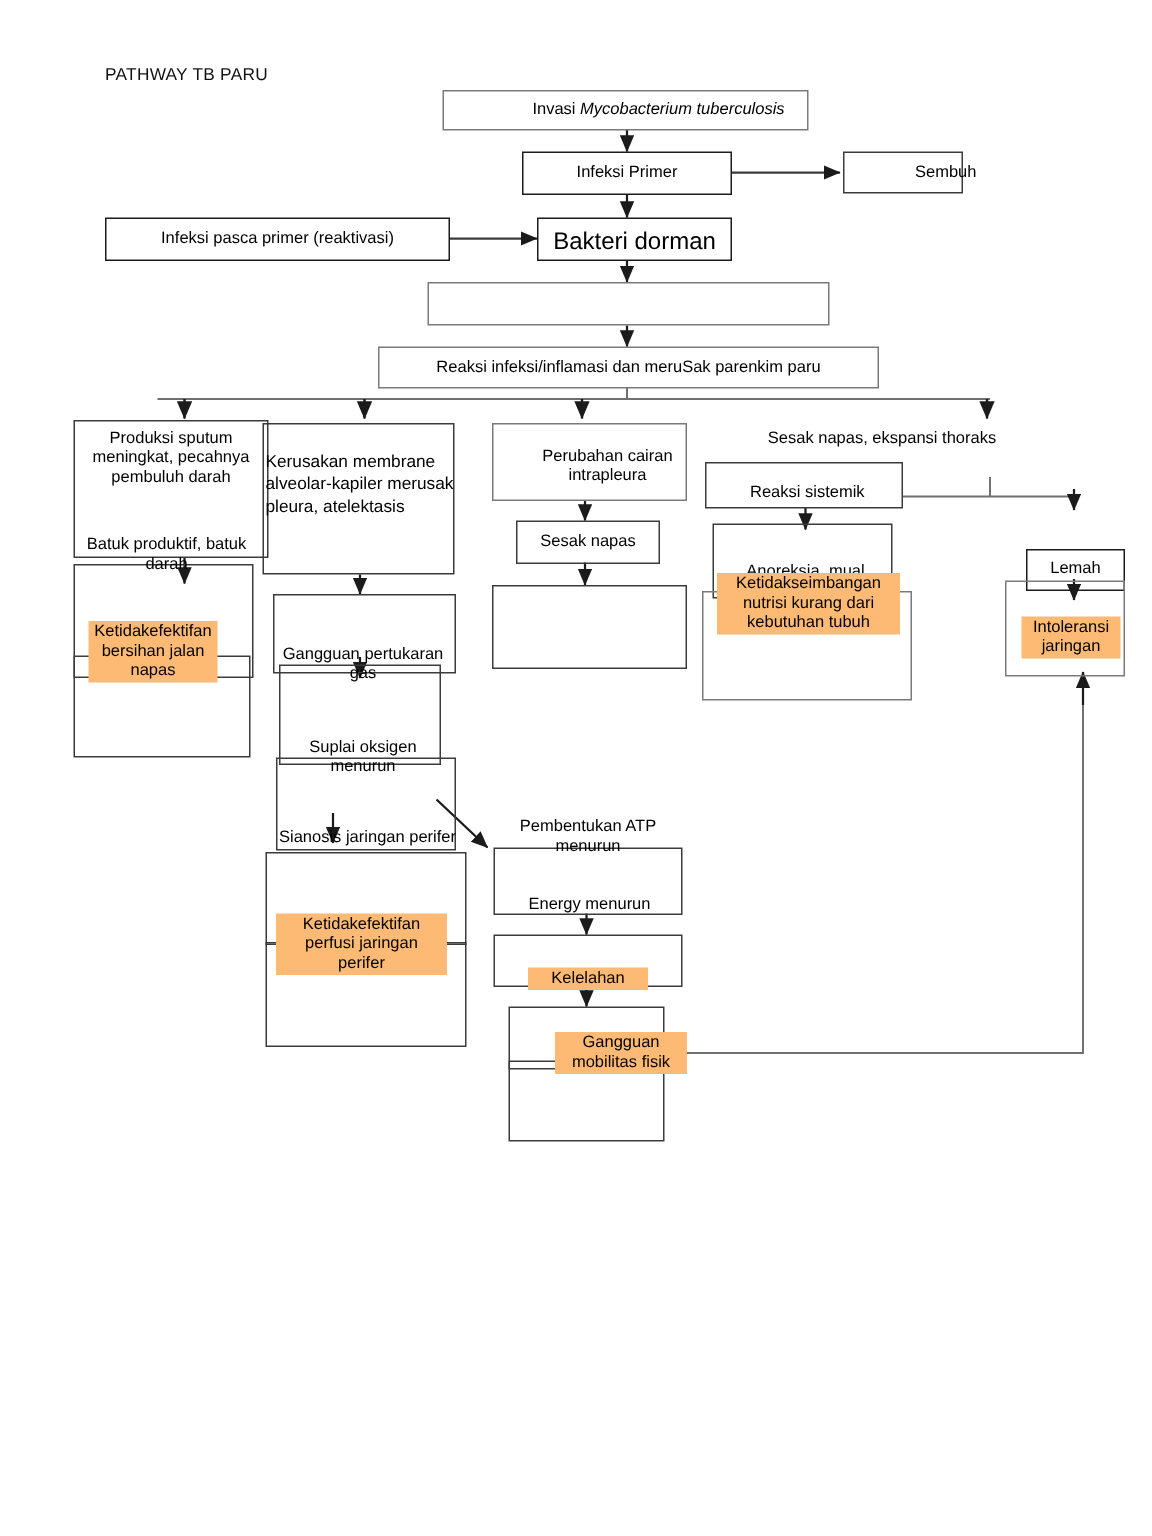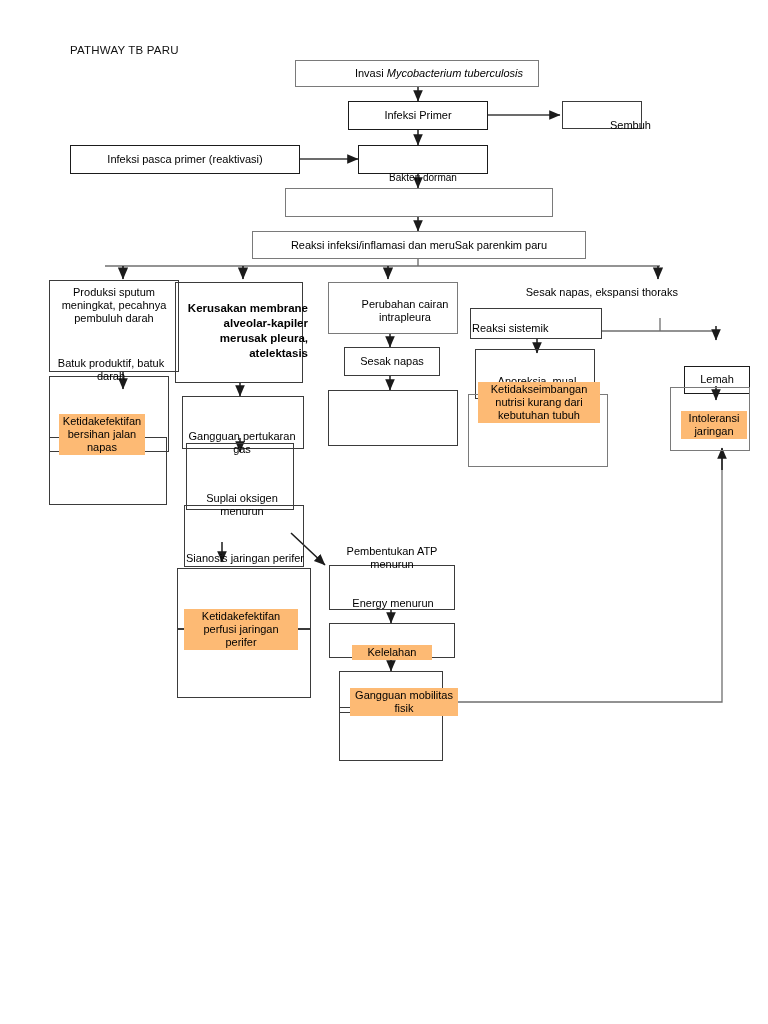--- a/index.html
+++ b/index.html
@@ -141,44 +141,44 @@
 
   <div class="title" style="left:70px; top:44px;">PATHWAY TB PARU</div>
 
   <div class="node gray" style="left:295px; top:60px; width:244px; height:27px;"></div>
   <div class="lbl" style="left:295px; top:67px; width:244px;padding-left:44px;">Invasi <span class="ital">Mycobacterium tuberculosis</span></div>
 
   <div class="node thick" style="left:348px; top:101px; width:140px; height:29px;"></div>
   <div class="lbl" style="left:348px; top:109px; width:140px;">Infeksi Primer</div>
 
   <div class="node" style="left:562px; top:101px; width:80px; height:28px;"></div>
-  <div class="lbl" style="left:562px; top:119px; width:80px;padding-left:48px;">Sembuh</div>
+  <div class="lbl" style="left:562px; top:109px; width:80px;padding-left:48px;">Sembuh</div>
 
   <div class="node thick" style="left:70px; top:145px; width:230px; height:29px;"></div>
   <div class="lbl" style="left:70px; top:153px; width:230px;">Infeksi pasca primer (reaktivasi)</div>
 
   <div class="node thick" style="left:358px; top:145px; width:130px; height:29px;"></div>
-  <div class="lbl" style="left:358px; top:153px; width:130px; font-size:10px;margin-top:19px;">Bakteri dorman</div>
+  <div class="lbl" style="left:358px; top:153px; width:130px; font-size:16px;">Bakteri dorman</div>
 
   <div class="node gray" style="left:285px; top:188px; width:268px; height:29px;"></div>
 
   <div class="node gray" style="left:252px; top:231px; width:334px; height:28px;"></div>
   <div class="lbl" style="left:252px; top:239px; width:334px;">Reaksi infeksi/inflamasi dan meruSak parenkim paru</div>
 
   <div class="node" style="left:49px; top:280px; width:130px; height:92px;"></div>
   <div class="lbl" style="left:52px; top:286px; width:124px;">Produksi sputum meningkat, pecahnya pembuluh darah</div>
 
   <div class="node" style="left:49px; top:376px; width:120px; height:76px;"></div>
   <div class="lbl" style="left:52px; top:357px; width:118px;">Batuk produktif, batuk darah</div>
 
   <div class="node" style="left:49px; top:437px; width:118px; height:68px;"></div>
   <div class="lbl hl" style="left:59px; top:414px; width:86px;">Ketidakefektifan bersihan jalan napas</div>
 
   <div class="node" style="left:175px; top:282px; width:128px; height:101px;"></div>
-  <div class="lbl" style="left:177px; top:301px; width:131px; text-align:right; font-size:11.5px; line-height:1.3;font-weight:bold;">Kerusakan membrane alveolar-kapiler merusak pleura, atelektasis</div>
+  <div class="lbl" style="left:177px; top:301px; width:131px; text-align:left; font-size:11.5px; line-height:1.3;">Kerusakan membrane alveolar-kapiler merusak pleura, atelektasis</div>
 
   <div class="node" style="left:182px; top:396px; width:122px; height:53px;"></div>
   <div class="lbl" style="left:186px; top:430px; width:112px;">Gangguan pertukaran gas</div>
 
   <div class="node" style="left:186px; top:443px; width:108px; height:67px;"></div>
   <div class="lbl" style="left:190px; top:492px; width:104px;">Suplai oksigen menurun</div>
 
   <div class="node" style="left:184px; top:505px; width:120px; height:62px;"></div>
   <div class="lbl" style="left:186px; top:552px; width:118px;">Sianosis jaringan perifer</div>
 
@@ -188,24 +188,24 @@
   <div class="node" style="left:177px; top:628px; width:134px; height:70px;"></div>
 
   <div class="node gray" style="left:328px; top:282px; width:130px; height:52px;"></div>
   <div class="lbl" style="left:330px; top:298px; width:126px;padding-left:24px;">Perubahan cairan intrapleura</div>
 
   <div class="node" style="left:344px; top:347px; width:96px; height:29px;"></div>
   <div class="lbl" style="left:344px; top:355px; width:96px;">Sesak napas</div>
 
   <div class="node" style="left:328px; top:390px; width:130px; height:56px;"></div>
 
-  <div class="lbl" style="left:498px; top:286px; width:180px; text-align:right;">Sesak napas, ekspansi thoraks</div>
+  <div class="lbl" style="left:498px; top:286px; width:180px; text-align:center;">Sesak napas, ekspansi thoraks</div>
 
   <div class="node" style="left:470px; top:308px; width:132px; height:31px;"></div>
-  <div class="lbl" style="left:472px; top:322px; width:132px; text-align:left;">Reaksi sistemik</div>
+  <div class="lbl" style="left:472px; top:322px; width:132px; text-align:left;padding-left:28px;">Reaksi sistemik</div>
 
   <div class="node" style="left:475px; top:349px; width:120px; height:50px;"></div>
   <div class="lbl" style="left:477px; top:375px; width:120px;">Anoreksia, mual</div>
 
   <div class="node gray" style="left:468px; top:394px; width:140px; height:73px;"></div>
   <div class="lbl hl" style="left:478px; top:382px; width:122px;">Ketidakseimbangan nutrisi  kurang  dari kebutuhan tubuh</div>
 
   <div class="node thick" style="left:684px; top:366px; width:66px; height:28px;"></div>
   <div class="lbl" style="left:684px; top:373px; width:66px;">Lemah</div>
 
@@ -215,15 +215,15 @@
   <div class="lbl" style="left:330px; top:545px; width:124px;">Pembentukan ATP menurun</div>
   <div class="node" style="left:329px; top:565px; width:126px; height:45px;"></div>
 
   <div class="node" style="left:329px; top:623px; width:126px; height:35px;"></div>
   <div class="lbl" style="left:331px; top:597px; width:124px;">Energy menurun</div>
 
   <div class="node" style="left:339px; top:671px; width:104px; height:42px;"></div>
   <div class="lbl hl" style="left:352px; top:645px; width:80px;">Kelelahan</div>
 
   <div class="node" style="left:339px; top:707px; width:104px; height:54px;"></div>
-  <div class="lbl hl" style="left:350px; top:688px; width:108px;">Gangguan mobilitas fisik</div>
+  <div class="lbl hl" style="left:370px; top:688px; width:88px;">Gangguan mobilitas fisik</div>
 
 </div>
 
 </body></html>

